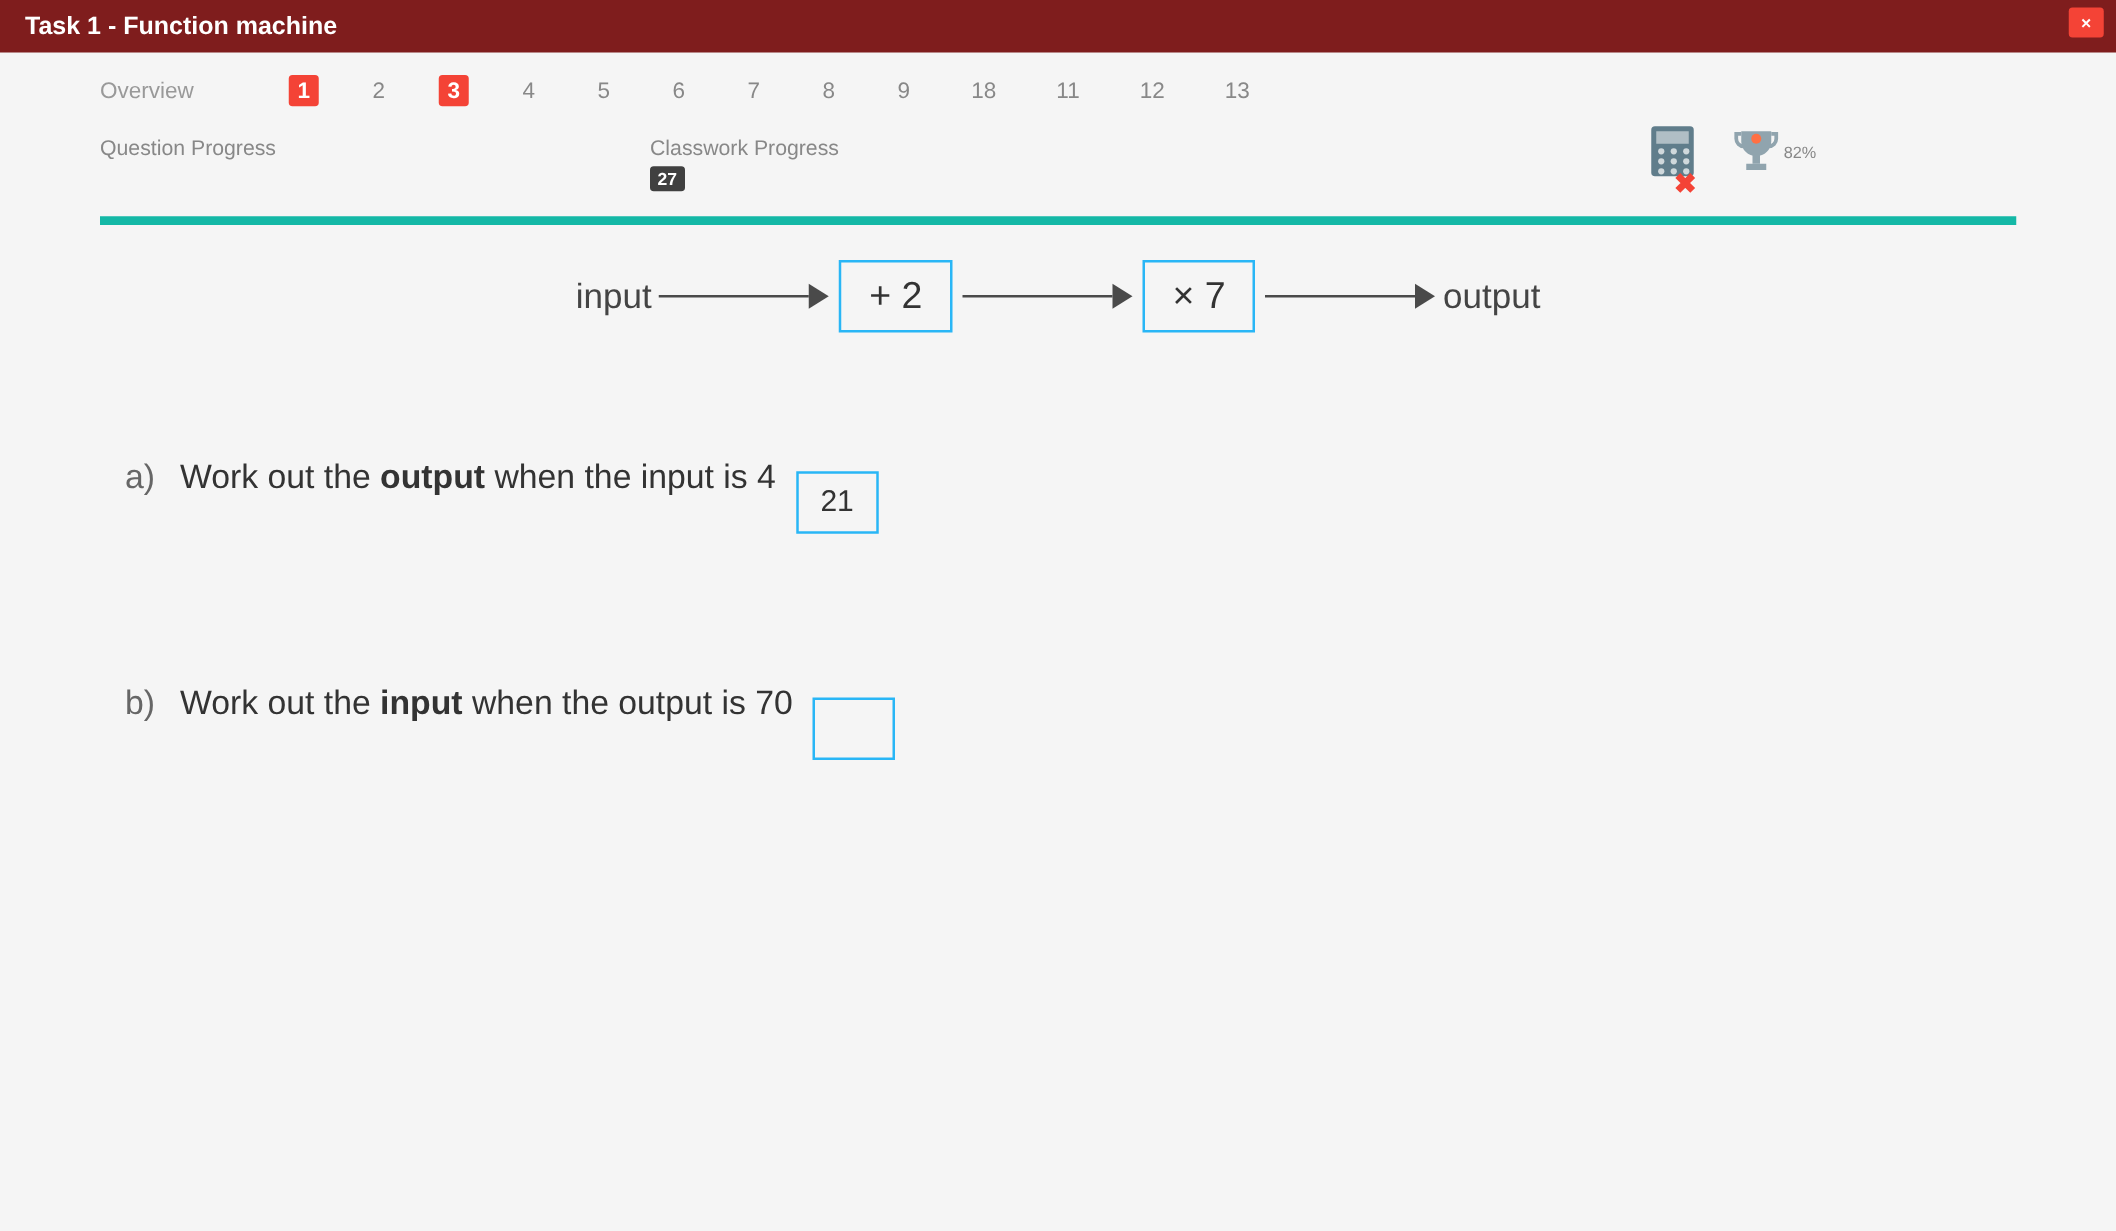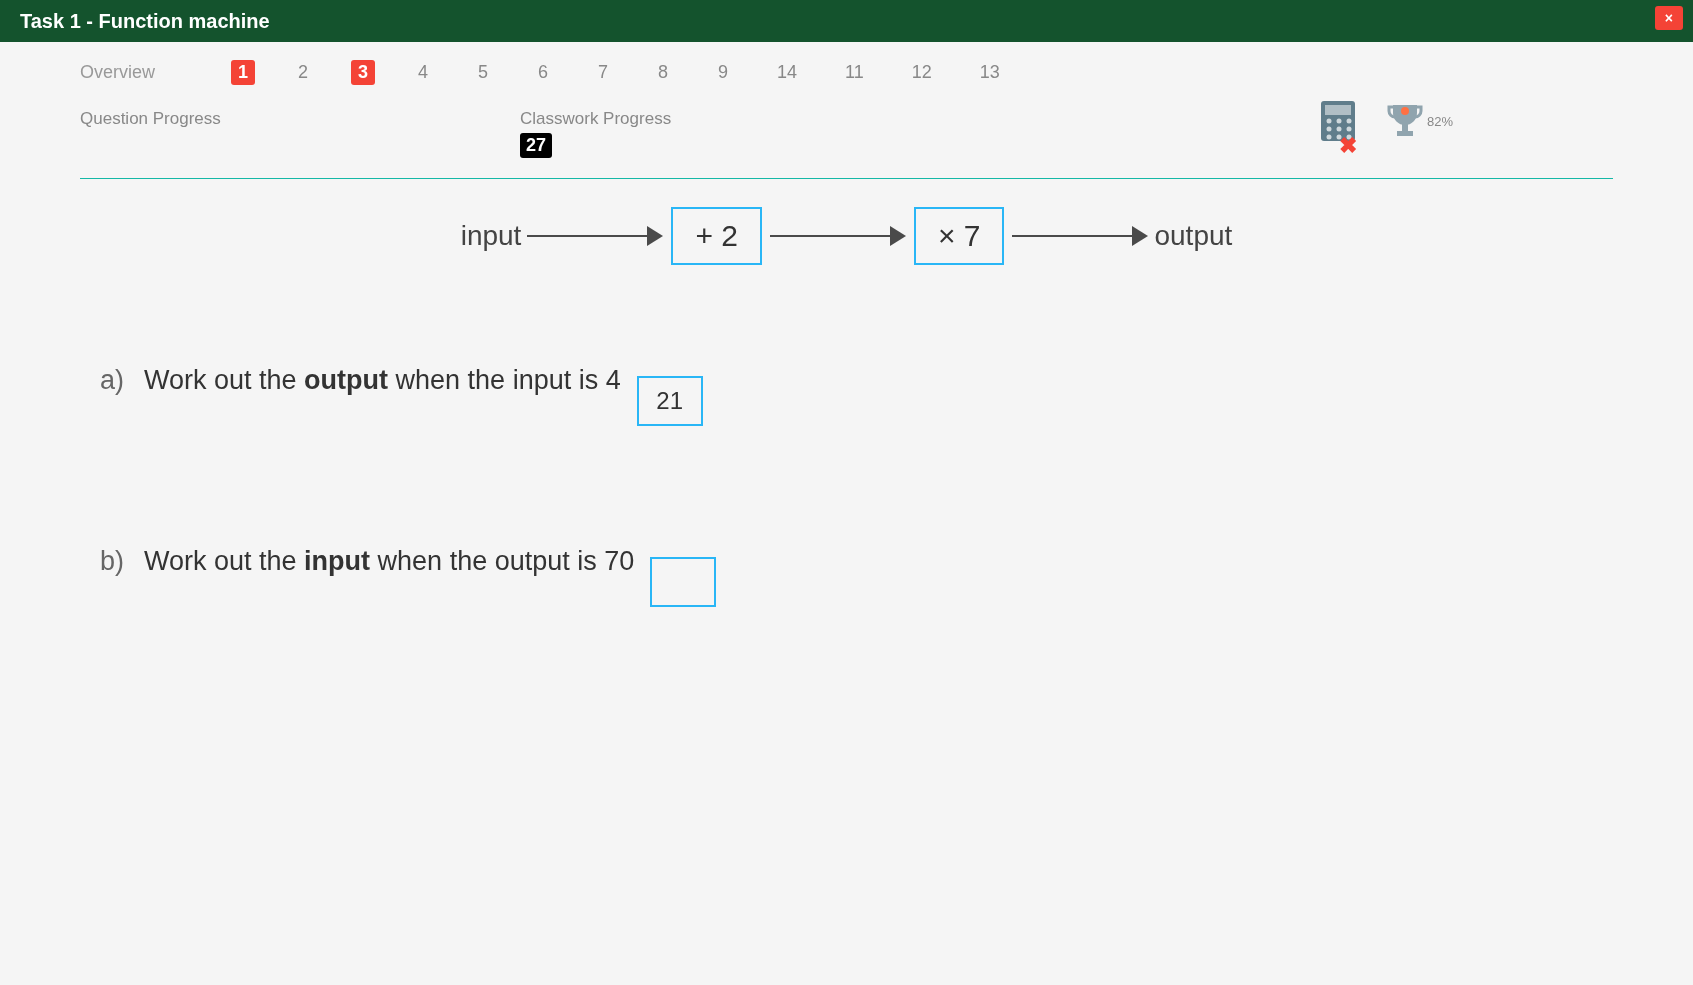--- a/index.html
+++ b/index.html
@@ -4,21 +4,21 @@
   <style>
     * { margin: 0; padding: 0; box-sizing: border-box; }
     body {
       font-family: Arial, Helvetica, sans-serif;
       background: #f5f5f5;
       width: 1693px;
       height: 985px;
       overflow: hidden;
     }
     .top-bar {
-      background: #14532d;
+      background: #7f1d1d;
       color: white;
       padding: 8px 20px;
       font-size: 20px;
       font-weight: bold;
       display: flex;
       align-items: center;
       height: 42px;
       position: relative;
     }
     .top-btn {
@@ -62,33 +62,33 @@
     .q-num.answered {
       background: #f44336;
       color: white;
       border-radius: 3px;
       font-weight: bold;
     }
     .progress-row {
       display: flex;
       align-items: flex-start;
       padding: 6px 0 20px 0;
-      border-bottom: 1px solid #14b8a6;
+      border-bottom: 7px solid #14b8a6;
       position: relative;
     }
     .prog-label {
       color: #888;
       font-size: 17px;
     }
     .qprog { flex: 0 0 440px; }
     .cprog-wrap { display: flex; flex-direction: column; gap: 4px; text-align: center; }
     .cprog-badge {
-      background: #000000;
-      color: white;
-      font-size: 18px;
+      background: #404040;
+      color: white;
+      font-size: 14px;
       font-weight: bold;
       padding: 2px 6px;
       border-radius: 3px;
       width: fit-content;
     }
     .icons-right {
       position: absolute;
       right: 160px;
       top: -4px;
       display: flex;
@@ -195,21 +195,21 @@
     <div class="q-nums" id="qnums">
         <span class="q-num answered">1</span>
         <span class="q-num">2</span>
         <span class="q-num answered">3</span>
         <span class="q-num">4</span>
         <span class="q-num">5</span>
         <span class="q-num">6</span>
         <span class="q-num">7</span>
         <span class="q-num">8</span>
         <span class="q-num">9</span>
-        <span class="q-num">14</span>
+        <span class="q-num">18</span>
         <span class="q-num">11</span>
         <span class="q-num">12</span>
         <span class="q-num">13</span>
       </div>
   </div>
 
   <div class="progress-row">
     <div class="qprog">
       <div class="prog-label">Question Progress</div>
     </div>

